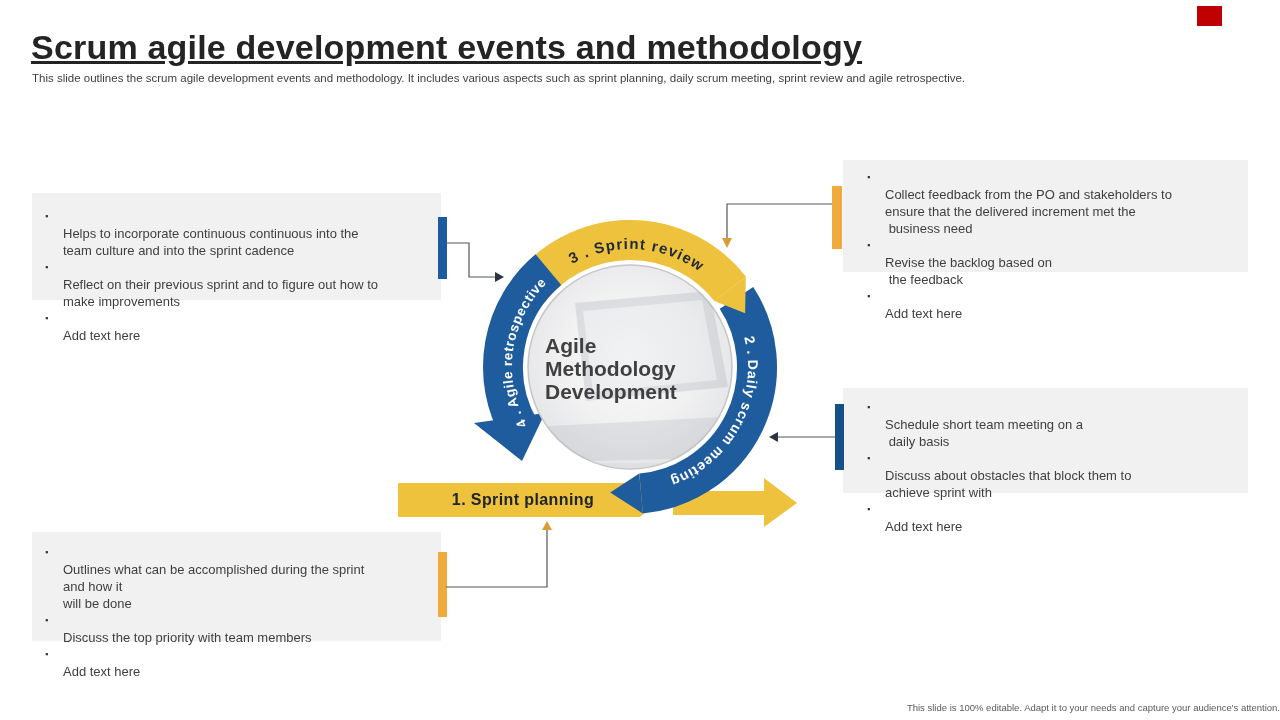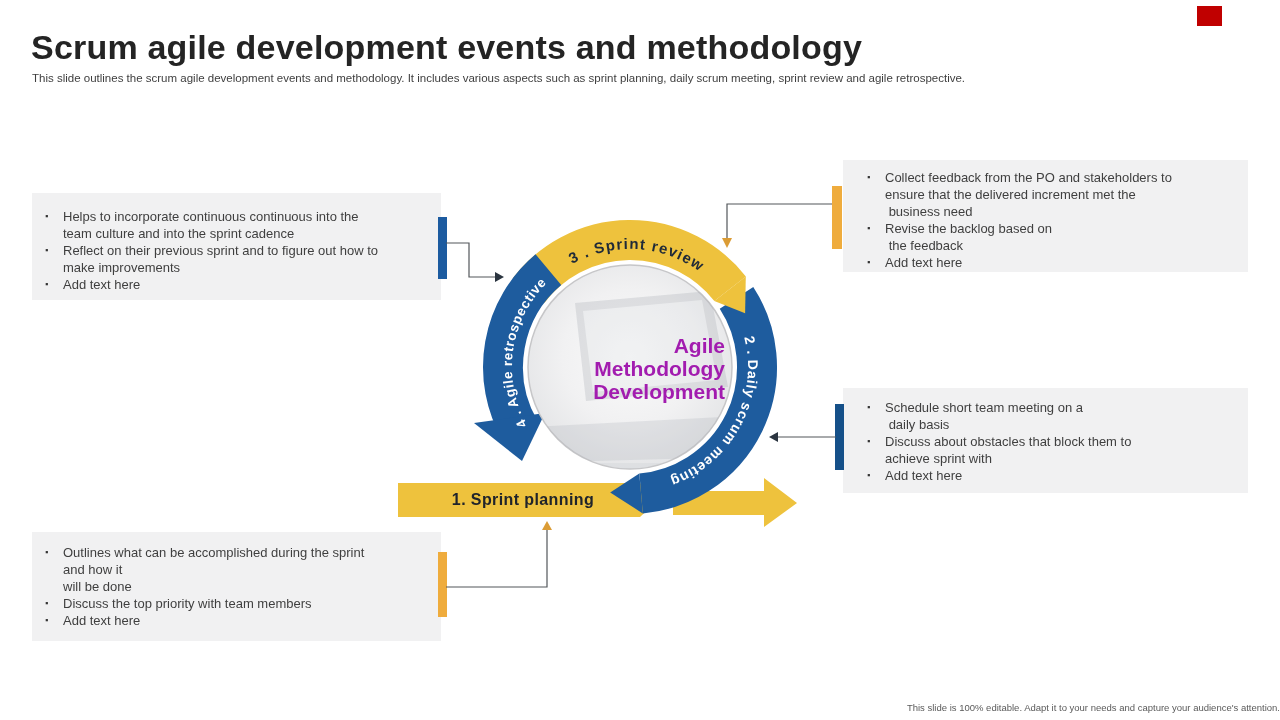--- a/index.html
+++ b/index.html
@@ -1,44 +1,44 @@
 <!DOCTYPE html>
 <html><head>
 <meta charset="utf-8">
 <style>
   html,body{margin:0;padding:0;}
   body{width:1280px;height:720px;overflow:hidden;font-family:"Liberation Sans",sans-serif;background:#ffffff;}
   .slide{position:relative;width:1280px;height:720px;background:#ffffff;}
 
-  .title{position:absolute;left:31px;top:28px;font-size:34px;font-weight:700;color:#242424;letter-spacing:.2px;}
+  .title{position:absolute;left:31px;top:28px;font-size:34px;font-weight:700;color:#242424;letter-spacing:.2px;text-decoration:underline;}
   .subtitle{position:absolute;left:32px;top:72px;font-size:11.5px;color:#3e3e3e;}
   .corner-accent{position:absolute;left:1197px;top:6px;width:25px;height:20px;background:#C00000;}
 
   .callout{position:absolute;background:#f1f1f2;}
   .co-1{left:32px;top:193px;width:409px;height:107px;padding:15px 8px 0 13px;}
   .co-2{left:843px;top:160px;width:405px;height:112px;padding:9px 8px 0 24px;}
   .co-3{left:843px;top:388px;width:405px;height:105px;padding:11px 8px 0 24px;}
   .co-4{left:32px;top:532px;width:409px;height:109px;padding:12px 8px 0 13px;}
   .callout{box-sizing:border-box;}
   .bl{display:flex;font-size:13px;line-height:17px;color:#3f3f3f;}
   .blt{width:18px;flex:0 0 18px;font-size:9px;color:#333;}
-  .btx{white-space:pre-wrap;flex:1;}
+  .btx{white-space:pre-wrap;flex:1;margin-top:17px;}
 
   .bar{position:absolute;}
   .bar-yellow{background:#efac3d;}
   .bar1{left:438px;top:217px;width:9px;height:62px;background:#1c5ba0;}
   .bar2{left:832px;top:186px;width:10px;height:63px;}
   .bar3{left:835px;top:404px;width:9px;height:66px;background:#155089;}
   .bar4{left:438px;top:552px;width:9px;height:65px;}
 
   .diagram-svg{position:absolute;left:390px;top:195px;width:420px;height:350px;}
   .connector-svg{position:absolute;left:0;top:0;width:1280px;height:720px;pointer-events:none;}
 
-  .center-label{position:absolute;left:545px;top:334px;width:180px;text-align:right;
-    font-size:21px;font-weight:700;color:#a21caf;line-height:23px;}
+  .center-label{position:absolute;left:545px;top:334px;width:180px;text-align:left;
+    font-size:21px;font-weight:700;color:#404040;line-height:23px;}
   .center-label span{display:block;}
 
   .footer{position:absolute;left:0;top:702px;width:1280px;text-align:right;font-size:9.5px;color:#5a5a5a;}
 </style>
 </head>
 <body>
 
 <div class="slide">
 
   <div class="title">Scrum agile development events and methodology</div>

